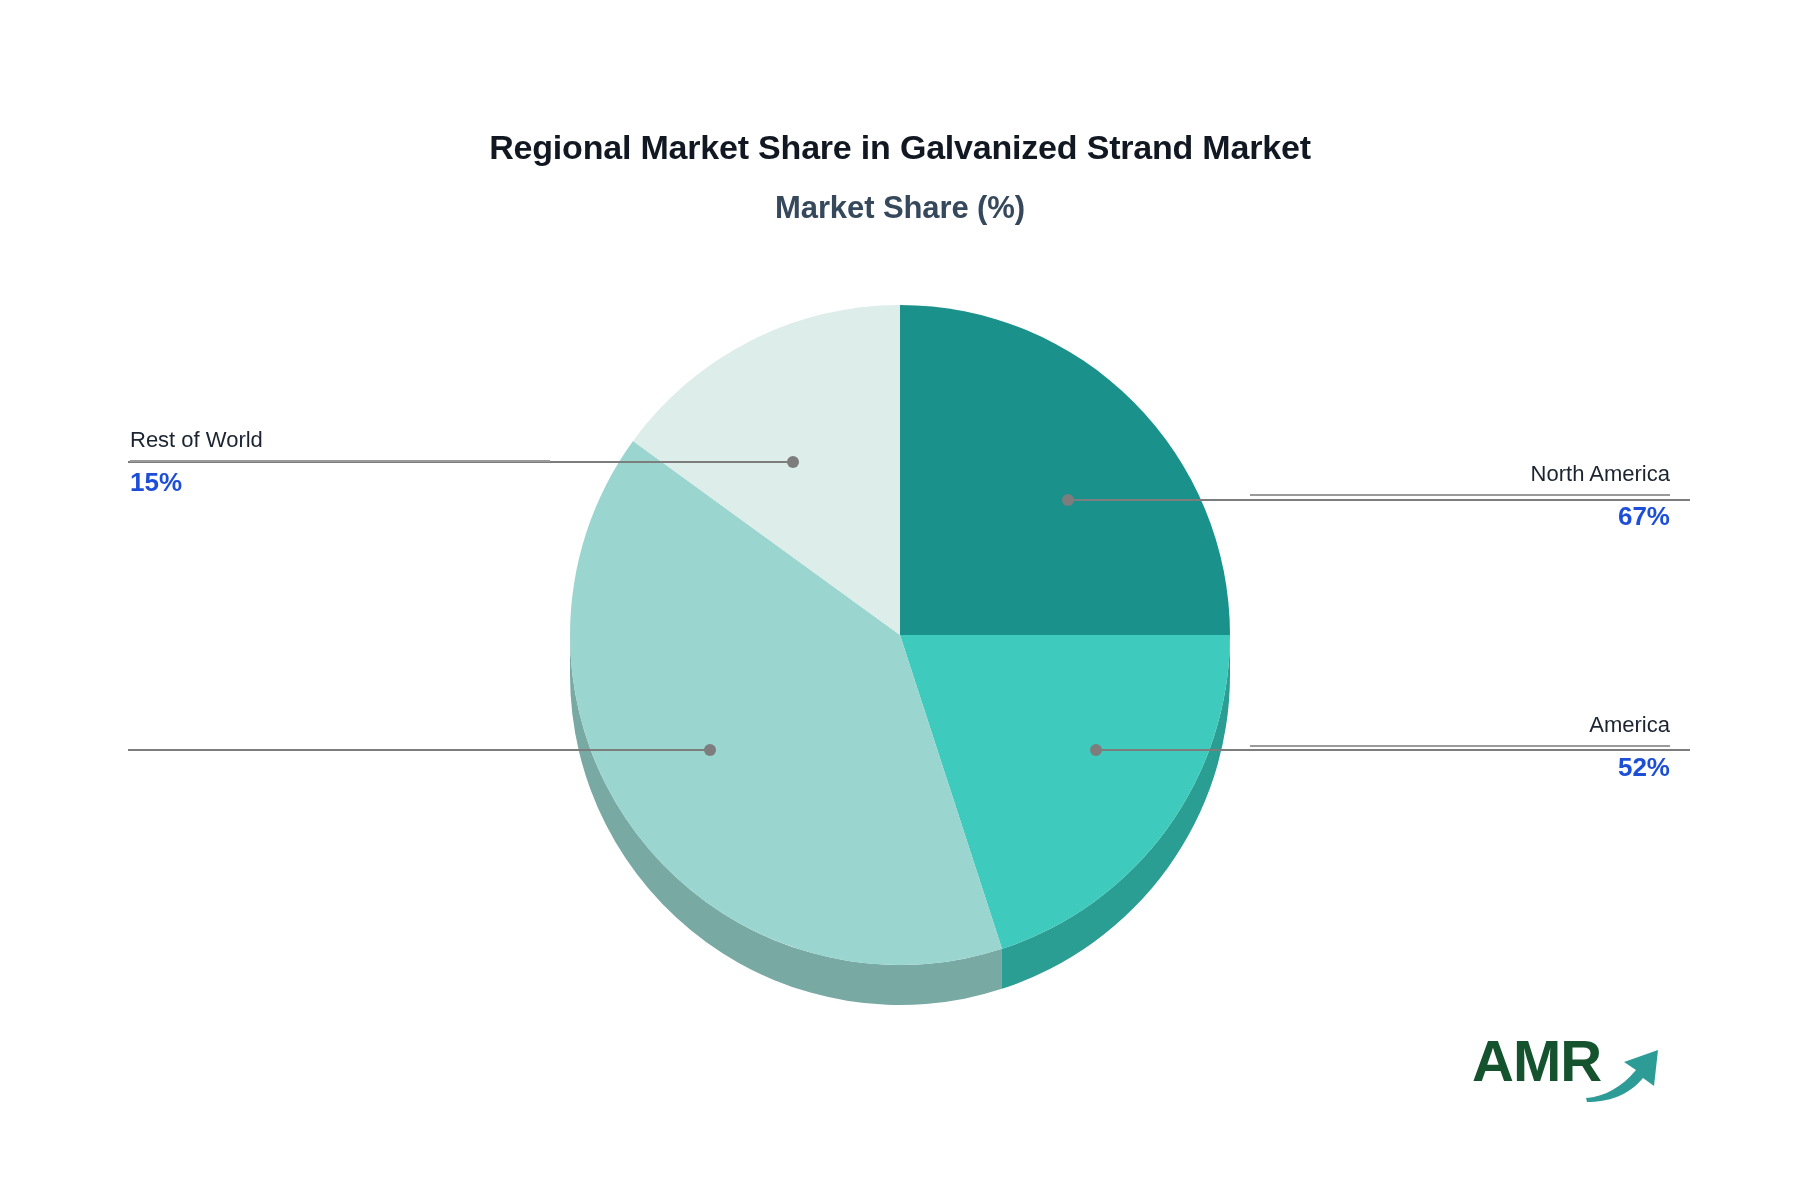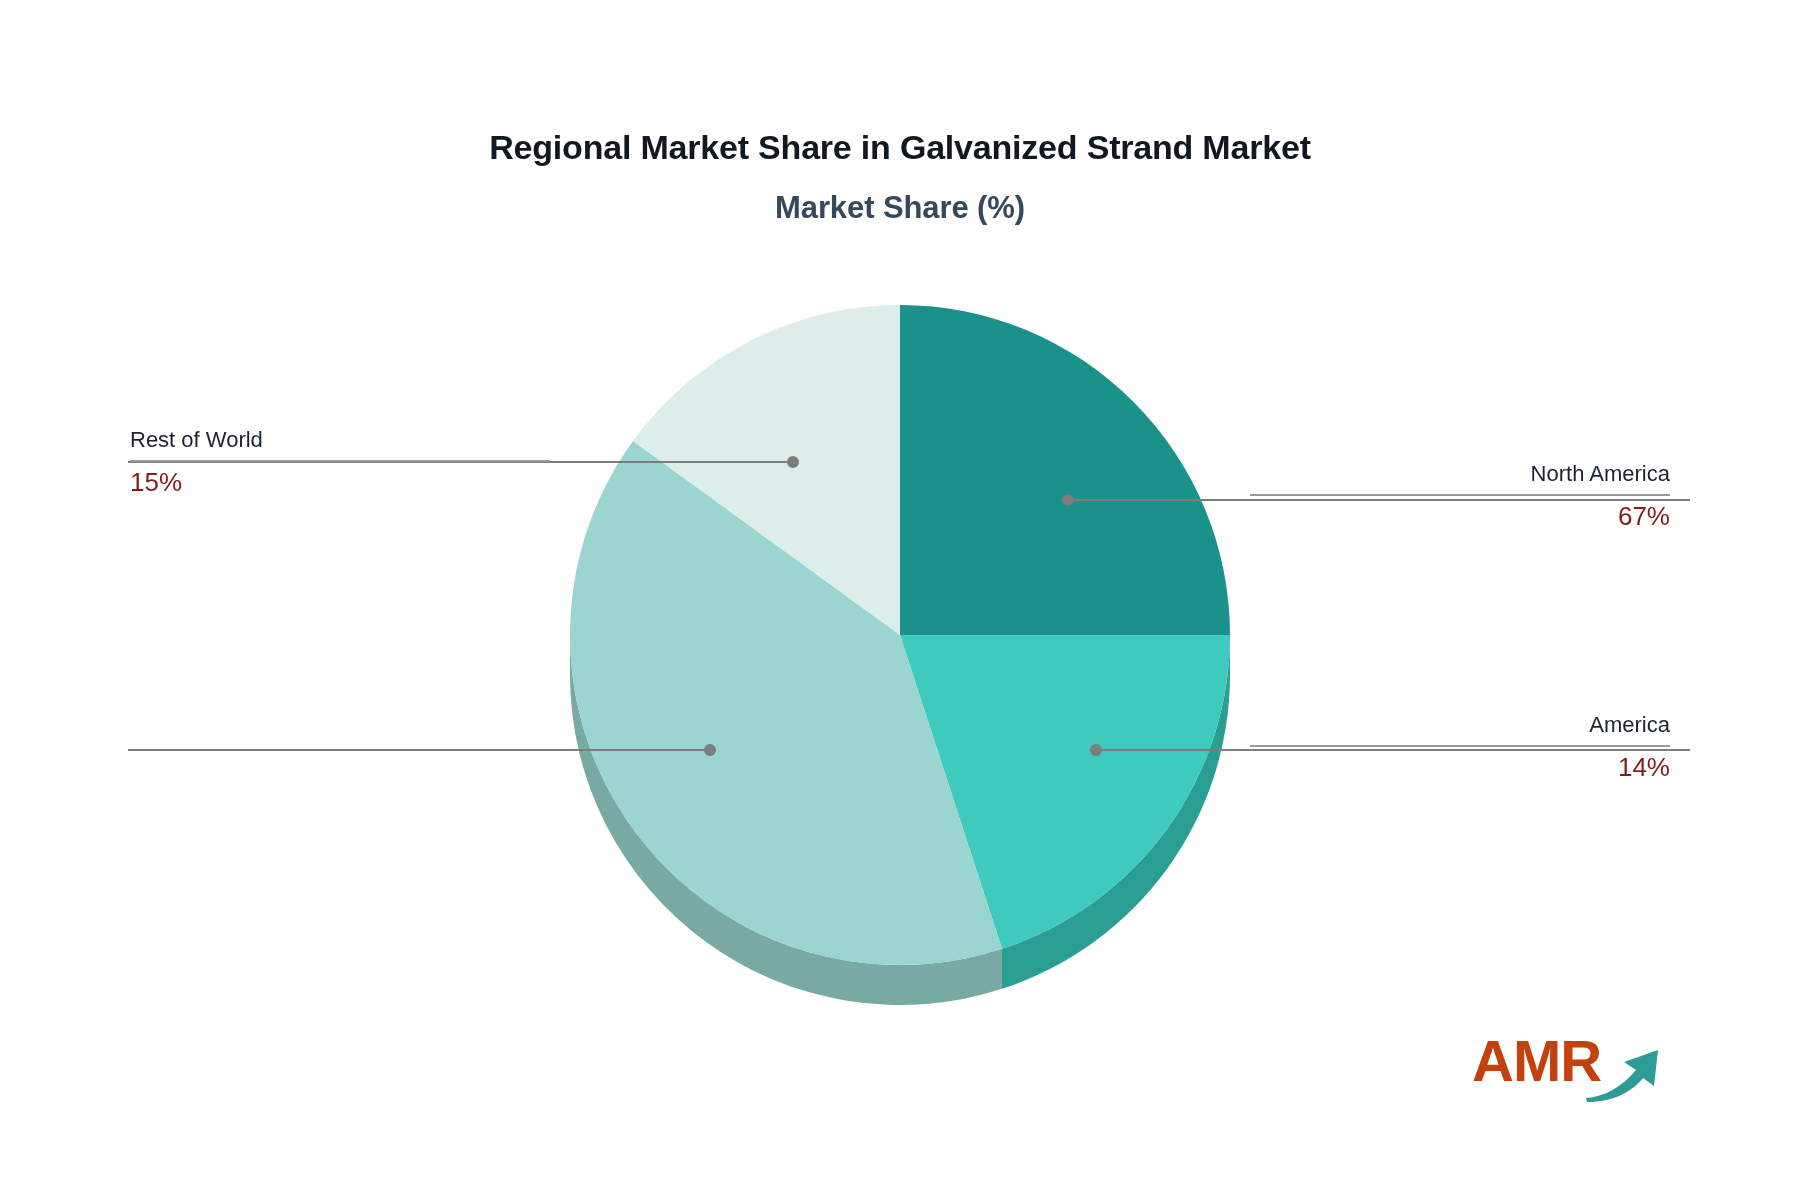--- a/index.html
+++ b/index.html
@@ -64,23 +64,24 @@
     line-height: 1.12;
     white-space: nowrap;
   }
   .callout .crule {
     height: 0;
     border-top: 2px solid #9a9a9a;
     margin: 7px 0 6px 0;
   }
   .callout .cvalue {
     font-size: 26px;
-    color: #7f1d1d;
+    color: #1d4ed8;
     line-height: 1.12;
     white-space: nowrap;
+    font-weight: bold;
   }
   .callout.left { text-align: left; }
   .callout.right { text-align: right; }
 
   #callout-rest-of-world { left: 130px;  top: 428px; }
   #callout-asia-pacific  { left: 130px;  top: 713px; }
   #callout-north-america { left: 1250px; top: 462px; }
   #callout-europe        { left: 1250px; top: 713px; }
 
   
@@ -91,21 +92,21 @@
     width: 190px;
     height: 78px;
   }
   #amr-logo .amr-text {
     position: absolute;
     left: 0;
     top: 4px;
     font-size: 58px;
     font-weight: bold;
     letter-spacing: -1px;
-    color: #c2410c;
+    color: #14532d;
     line-height: 1;
   }
   #amr-logo svg {
     position: absolute;
     left: 112px;
     top: 12px;
   }
 </style>
 </head>
 <body>
@@ -155,21 +156,21 @@
 
   <div id="callout-north-america" class="callout right">
     <div class="cname">North America</div>
     <div class="crule"></div>
     <div class="cvalue">67%</div>
   </div>
 
   <div id="callout-europe" class="callout right">
     <div class="cname">America</div>
     <div class="crule"></div>
-    <div class="cvalue">14%</div>
+    <div class="cvalue">52%</div>
   </div>
 
   <div id="amr-logo">
     <div class="amr-text">AMR</div>
     <svg width="78" height="62" viewBox="0 0 78 62">
       <path fill="#2e9c96" d="M2 58 C 20 57, 38 47, 52 30 L 40 22 L 74 10 L 70 46 L 59 38
                C 44 56, 24 62, 3 62 Z"></path>
     </svg>
   </div>
 

